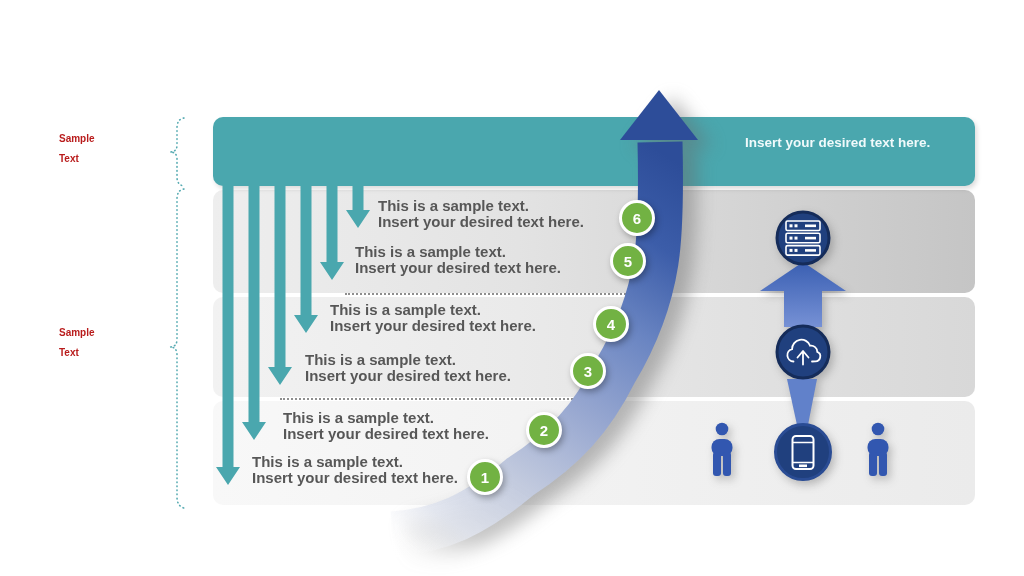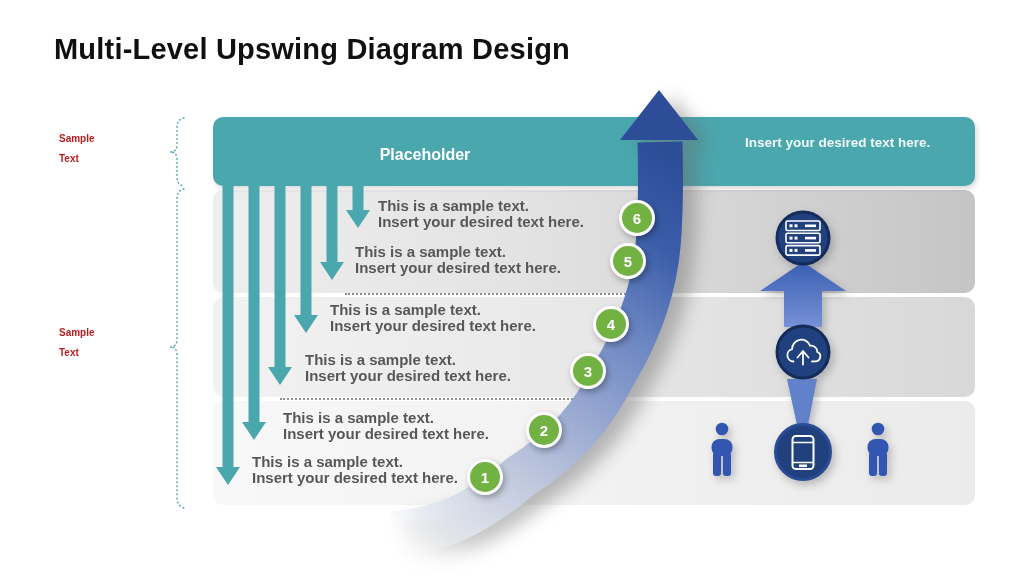--- a/index.html
+++ b/index.html
@@ -34,30 +34,28 @@
   .shadow-soft{filter:drop-shadow(3px 4px 4px rgba(60,60,60,.3));}
   .shadow-swoosh{filter:drop-shadow(14px 7px 9px rgba(105,105,105,.45));}
   .shadow-chip{filter:drop-shadow(2px 3px 3px rgba(0,0,0,.3));}
   .step-num{font-family:"Liberation Sans",sans-serif;font-size:15px;font-weight:bold;fill:#ffffff;}
 </style>
 </head>
 <body>
 
 <div class="slide">
 
-  <h1 class="title">Multi-Level Upswing Diagram Design</h1>
 
   <div class="band band1"></div>
   <div class="band band2"></div>
   <div class="band band3"></div>
   <div class="sep sep1"></div>
   <div class="sep sep2"></div>
 
   <div class="header"></div>
-  <div class="header-label">Placeholder</div>
   <div class="header-note">Insert your desired text here.</div>
 
   <div class="side-label sl1">
     <div>Sample</div>
     <div>Text</div>
   </div>
   <div class="side-label sl2">
     <div>Sample</div>
     <div>Text</div>
   </div>

